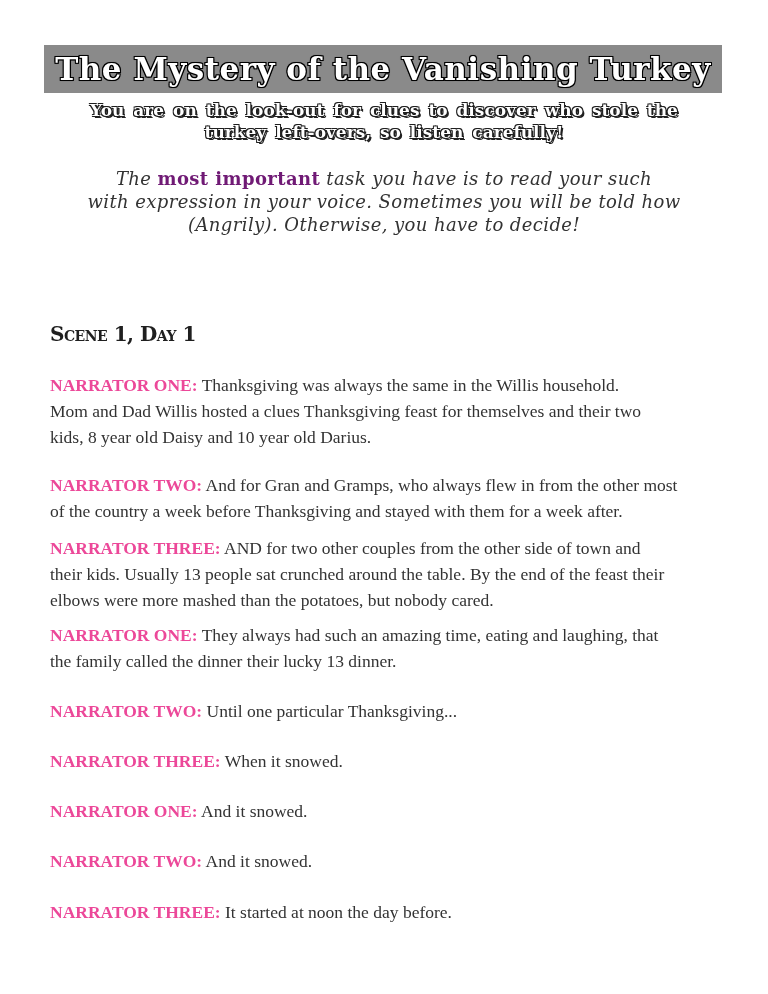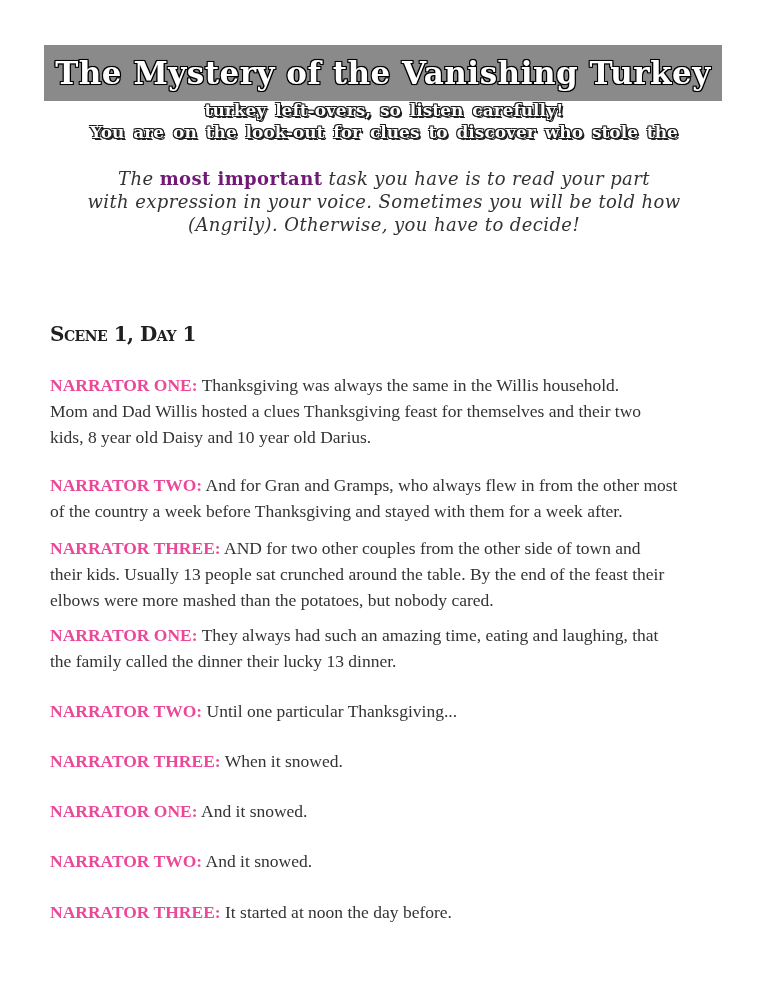--- a/index.html
+++ b/index.html
@@ -13,21 +13,21 @@
       position: relative;
       overflow: hidden;
       color: #231f20;
       font-family: "Liberation Serif", "DejaVu Serif", serif;
     }
     .title-bar {
       position: absolute;
       left: 44px;
       top: 45px;
       width: 678px;
-      height: 56px;
+      height: 48px;
       background: #8a8a8a;
       display: flex;
       align-items: center;
       justify-content: center;
     }
     .title-text {
       font-family: "DejaVu Serif", serif;
       font-weight: bold;
       font-size: 31px;
       letter-spacing: 0.5px;
@@ -95,26 +95,26 @@
     }
   </style>
 </head>
 <body>
 
 <div class="title-bar">
   <span class="title-text">The Mystery of the Vanishing Turkey</span>
 </div>
 
 <div class="subtitle">
+  <div>You are on the look-out for clues to discover who stole the</div>
   <div>turkey left-overs, so listen carefully!</div>
-  <div>You are on the look-out for clues to discover who stole the</div>
 </div>
 
 <div class="intro">
-  <div><span>The </span><b>most important</b><span> task you have is to read your part</span></div>
+  <div><span>The </span><b>most important</b><span> task you have is to read your such</span></div>
   <div>with expression in your voice. Sometimes you will be told how</div>
   <div>(Angrily). Otherwise, you have to decide!</div>
 </div>
 
 <div class="scene-heading">Scene 1, Day 1</div>
 
 <div class="line" style="top:372px;">
   <div><span class="speaker">NARRATOR ONE:</span><span> Thanksgiving was always the same in the Willis household.</span></div>
   <div>Mom and Dad Willis hosted a clues Thanksgiving feast for themselves and their two</div>
   <div>kids, 8 year old Daisy and 10 year old Darius.</div>

